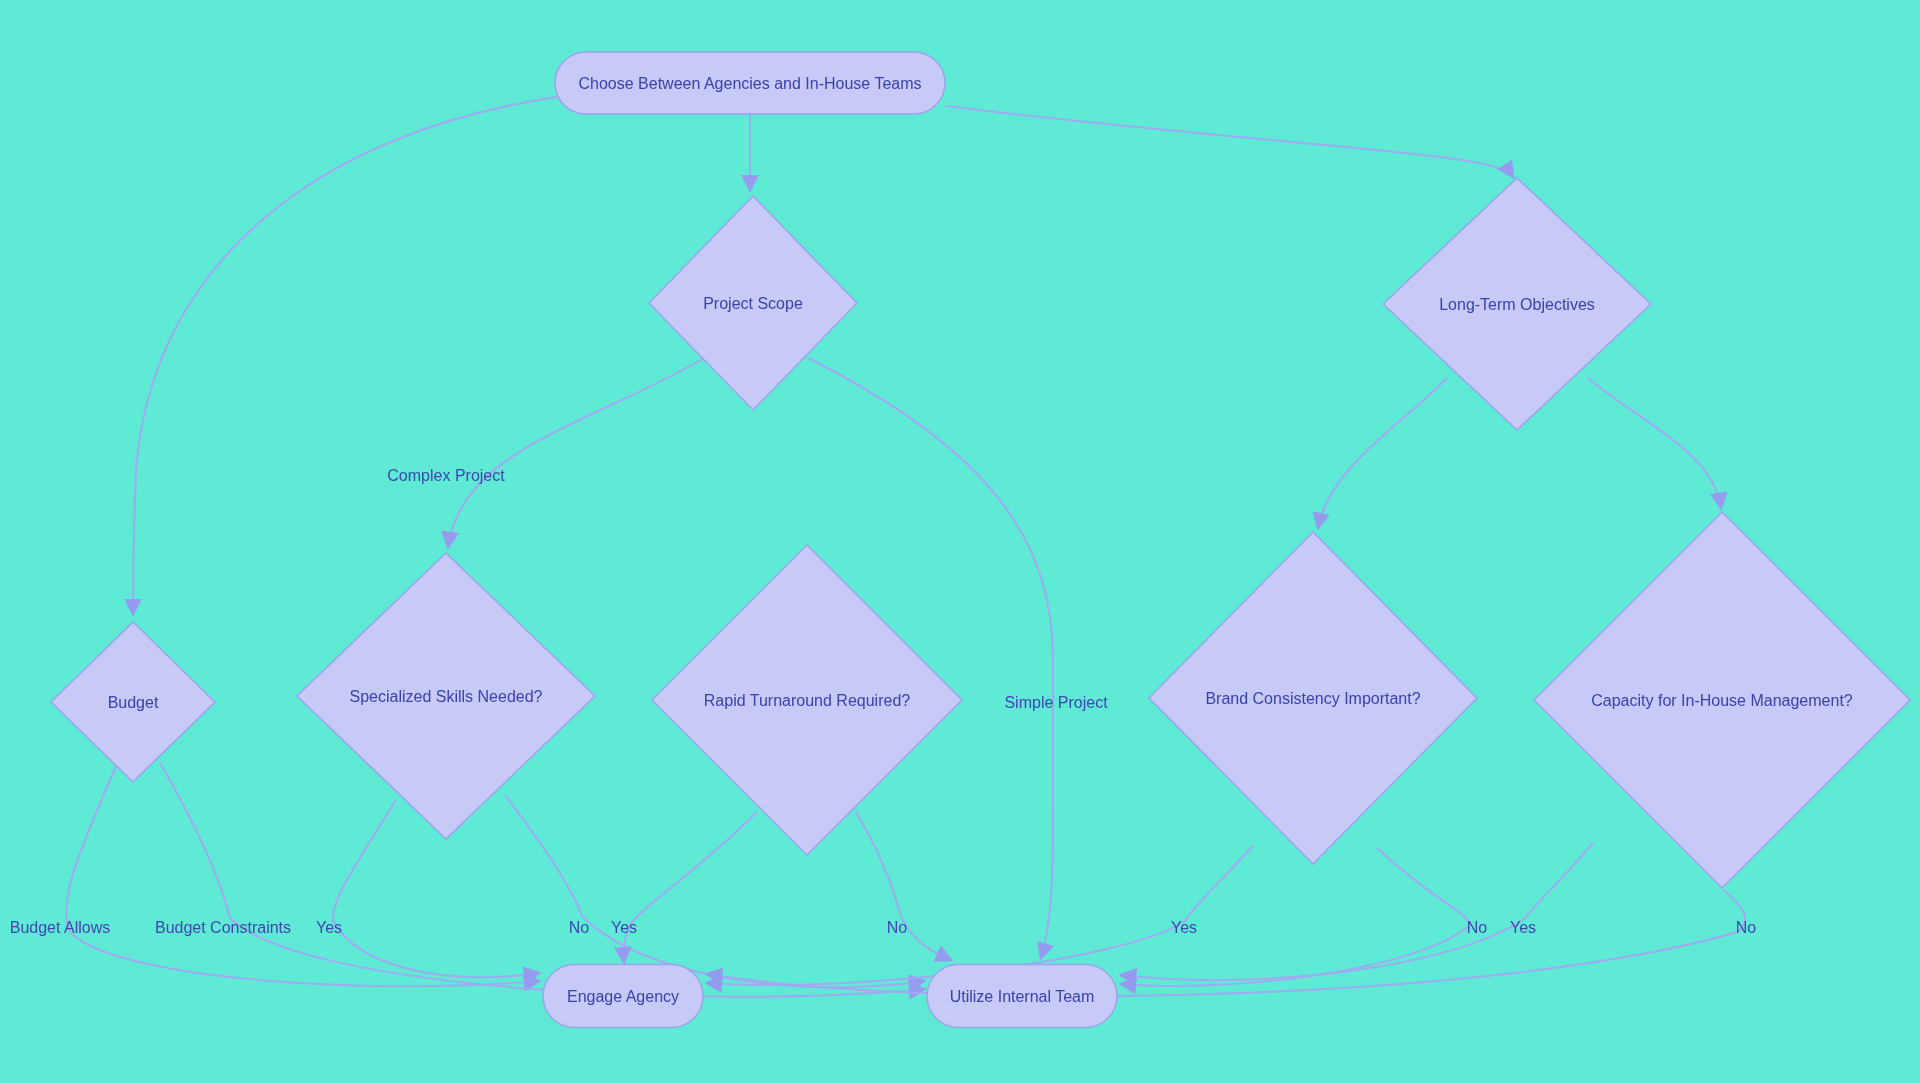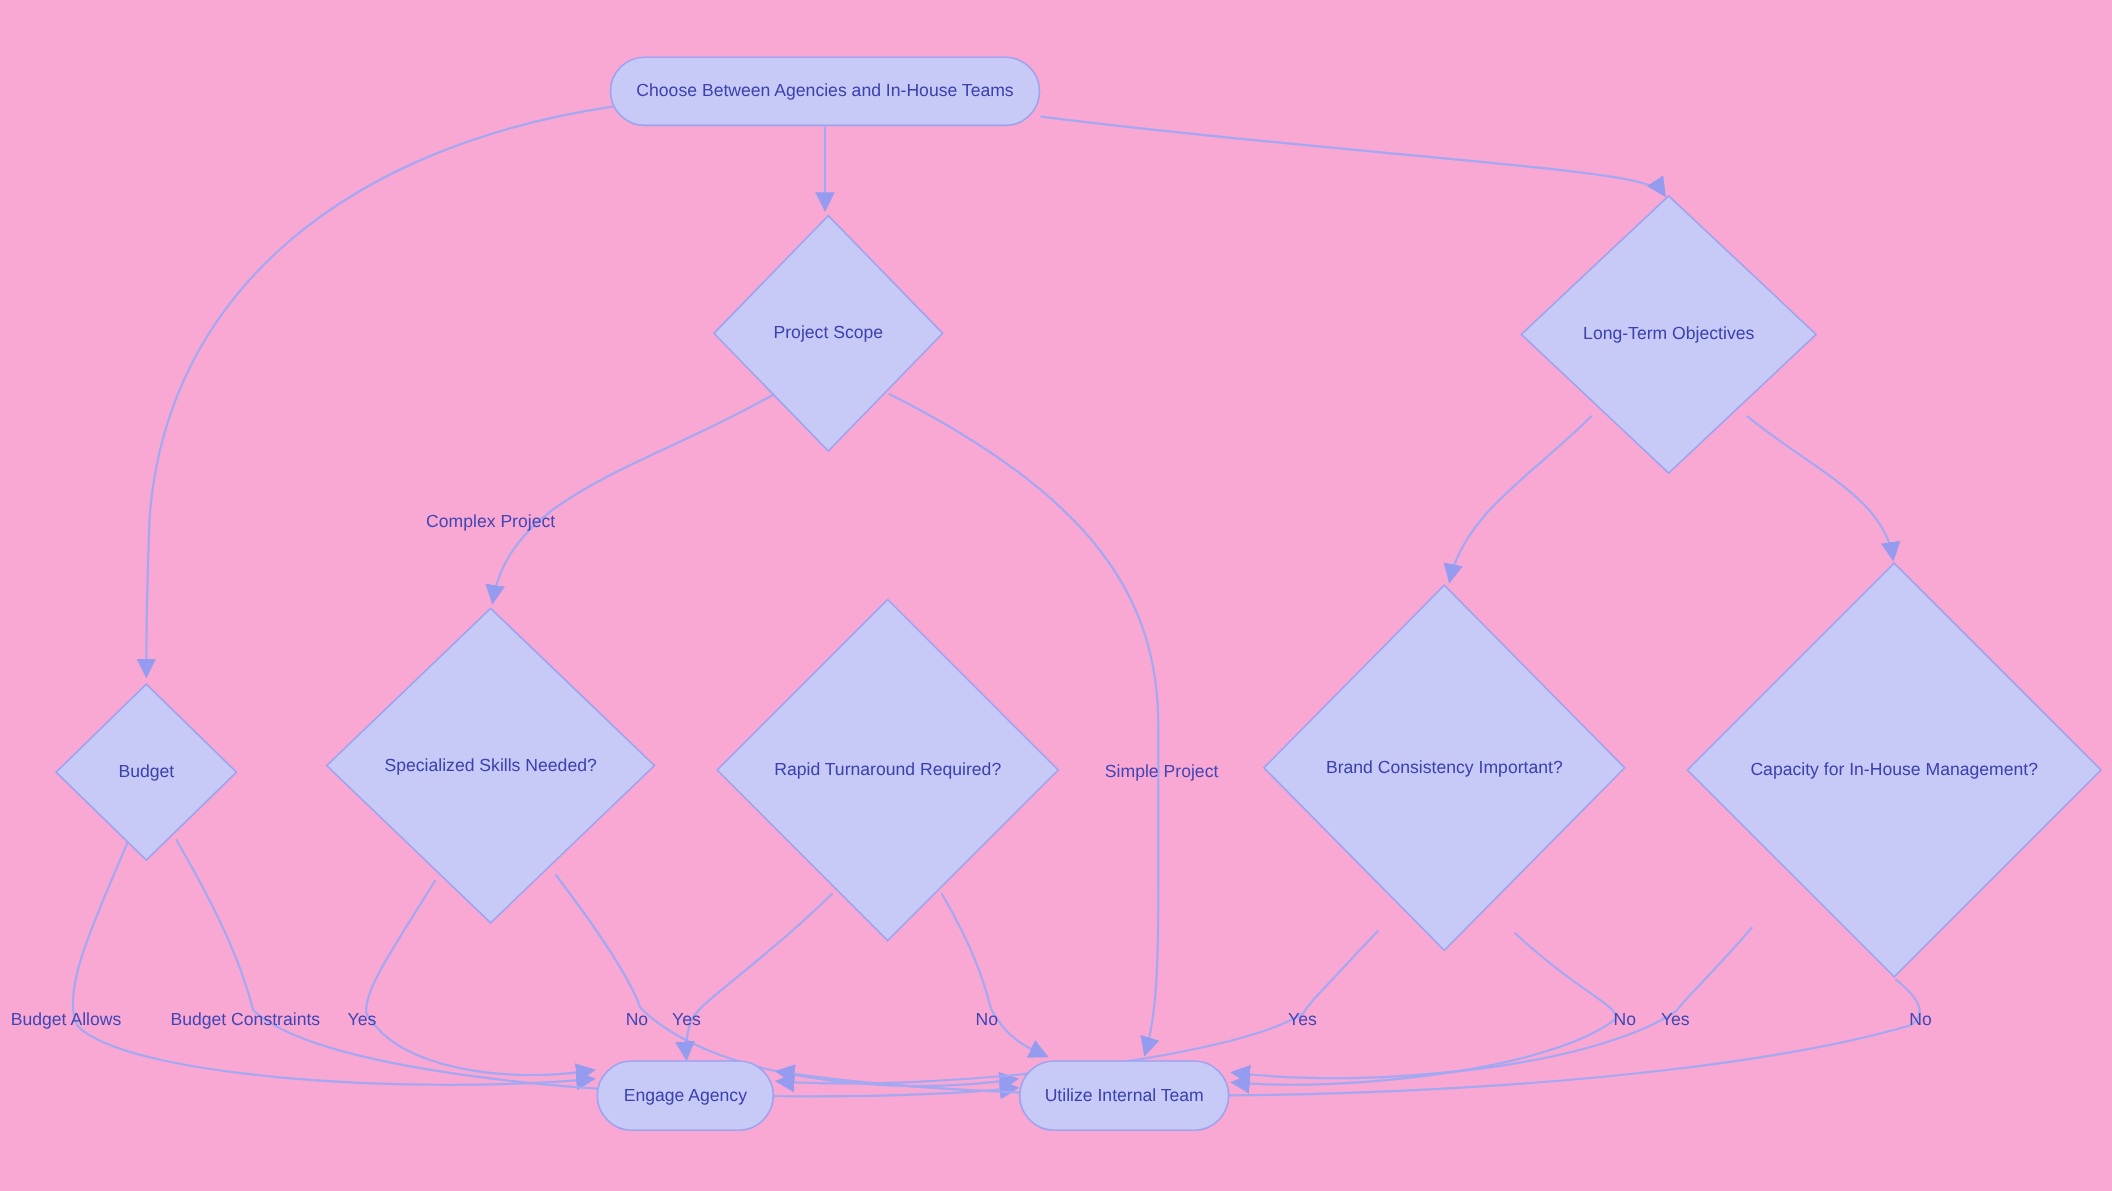--- a/index.html
+++ b/index.html
@@ -7,21 +7,21 @@
     padding: 0;
     background: #ffffff;
     width: 1920px;
     height: 1083px;
     overflow: hidden;
   }
   .canvas {
     position: relative;
     width: 1920px;
     height: 1083px;
-    background: #f9a8d4;
+    background: #5eead4;
   }
   svg {
     display: block;
     font-family: "Liberation Sans", sans-serif;
   }
   svg text {
     font-family: "Liberation Sans", sans-serif;
     font-size: 16px;
   }
   .node-label { font-size: 16px; }

